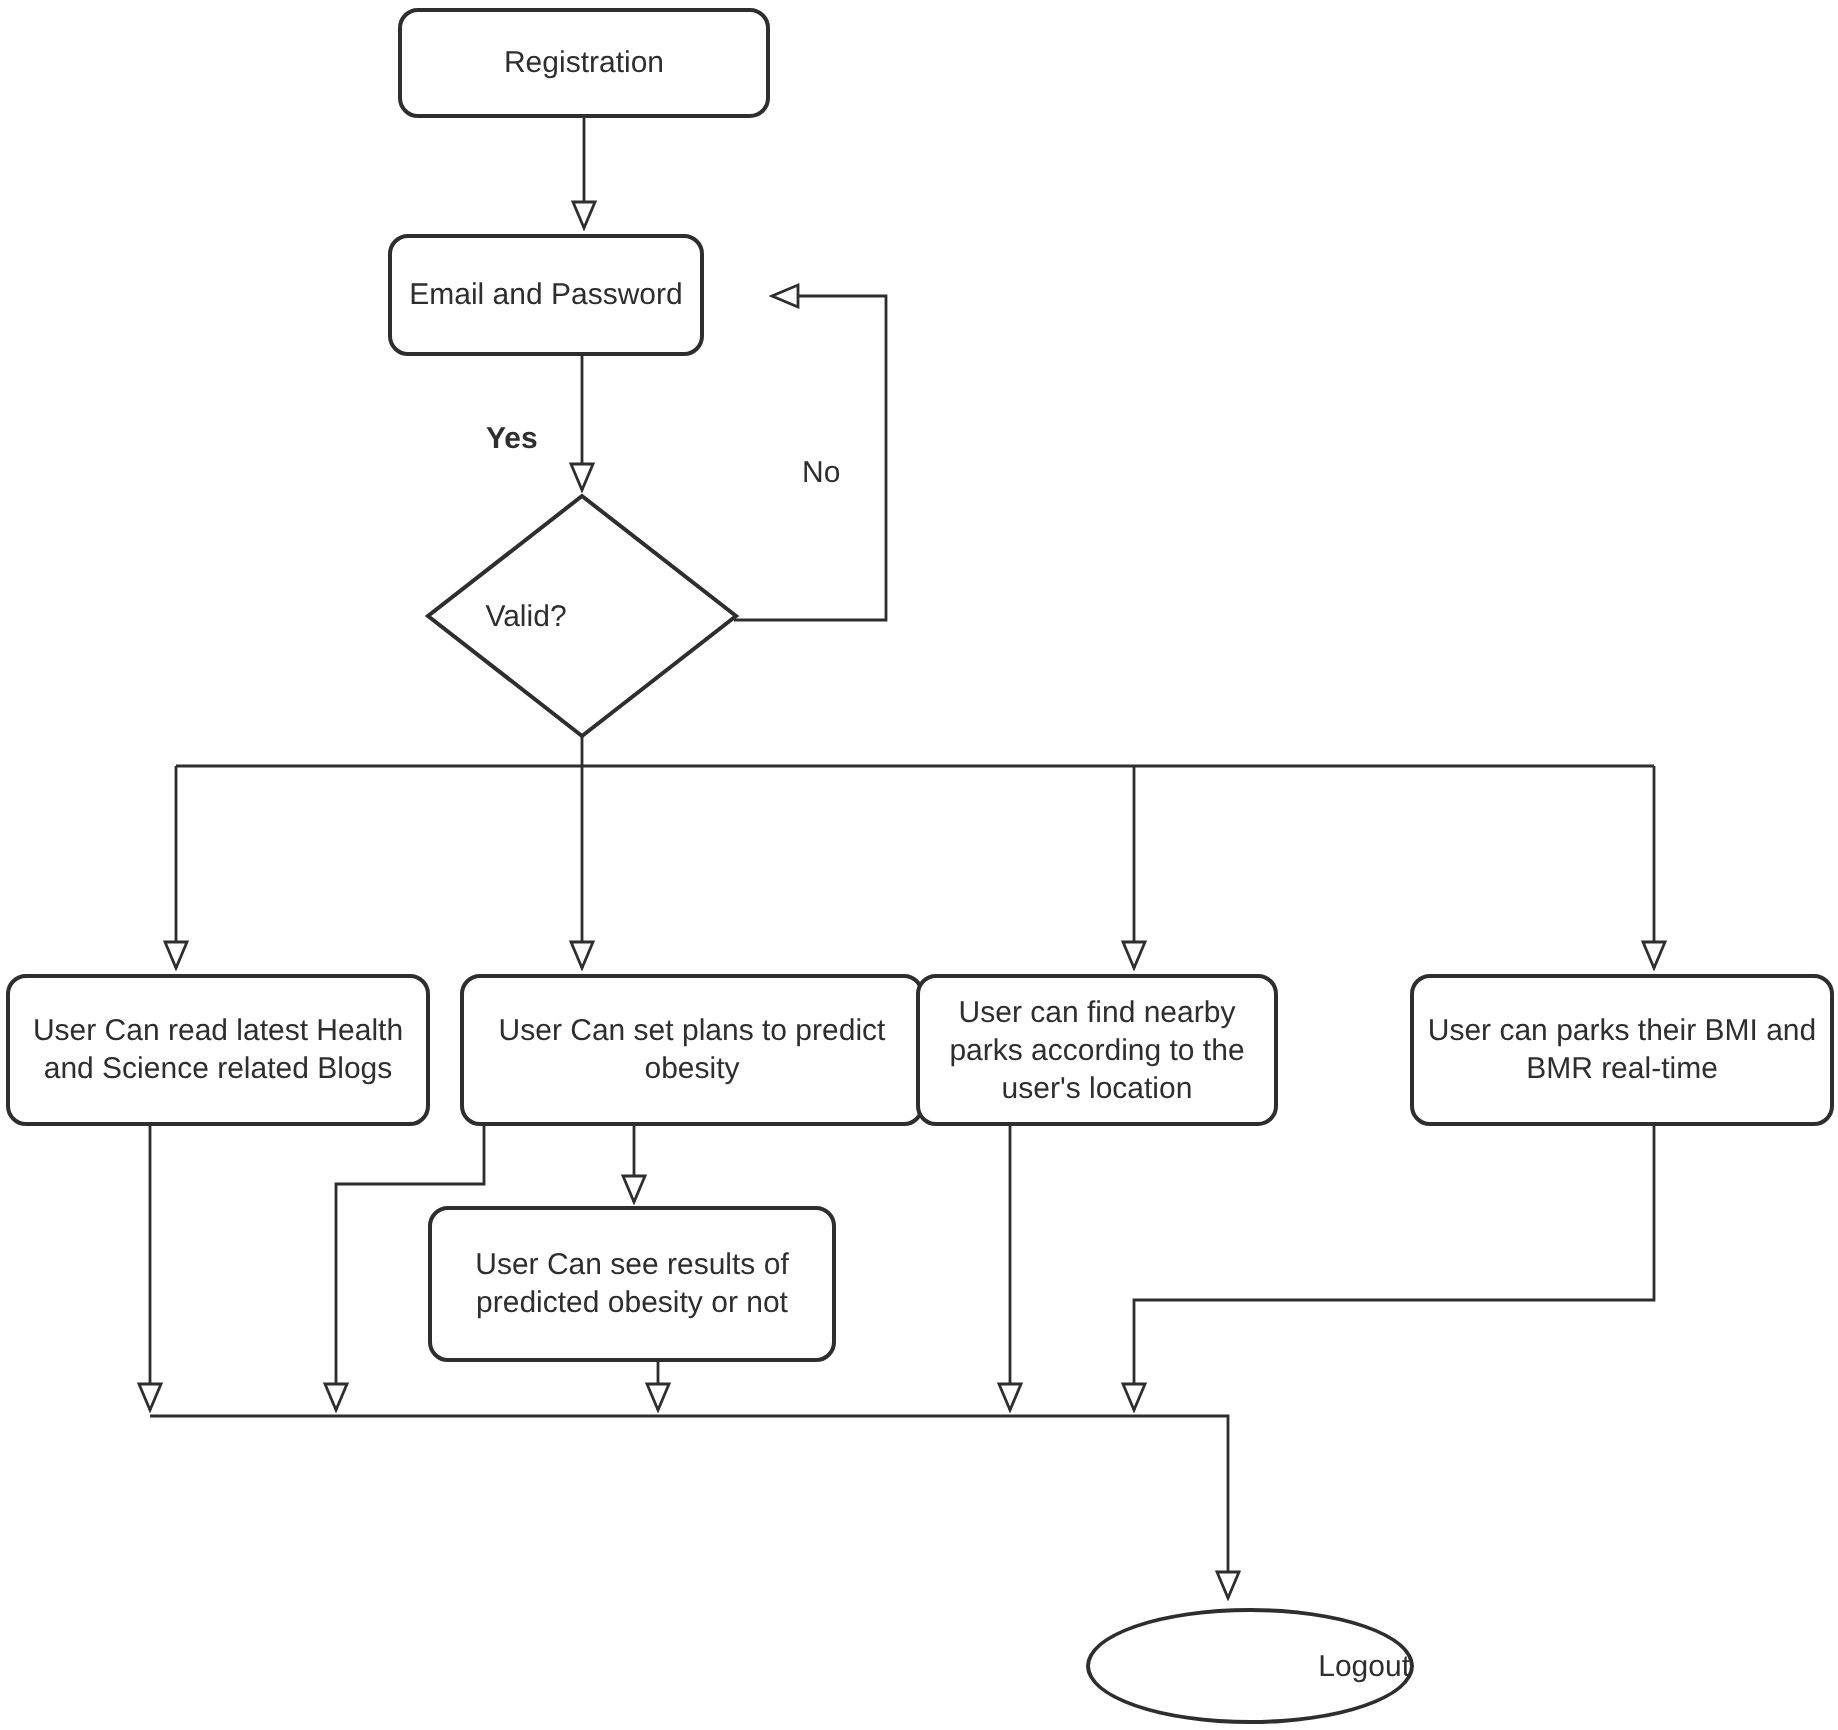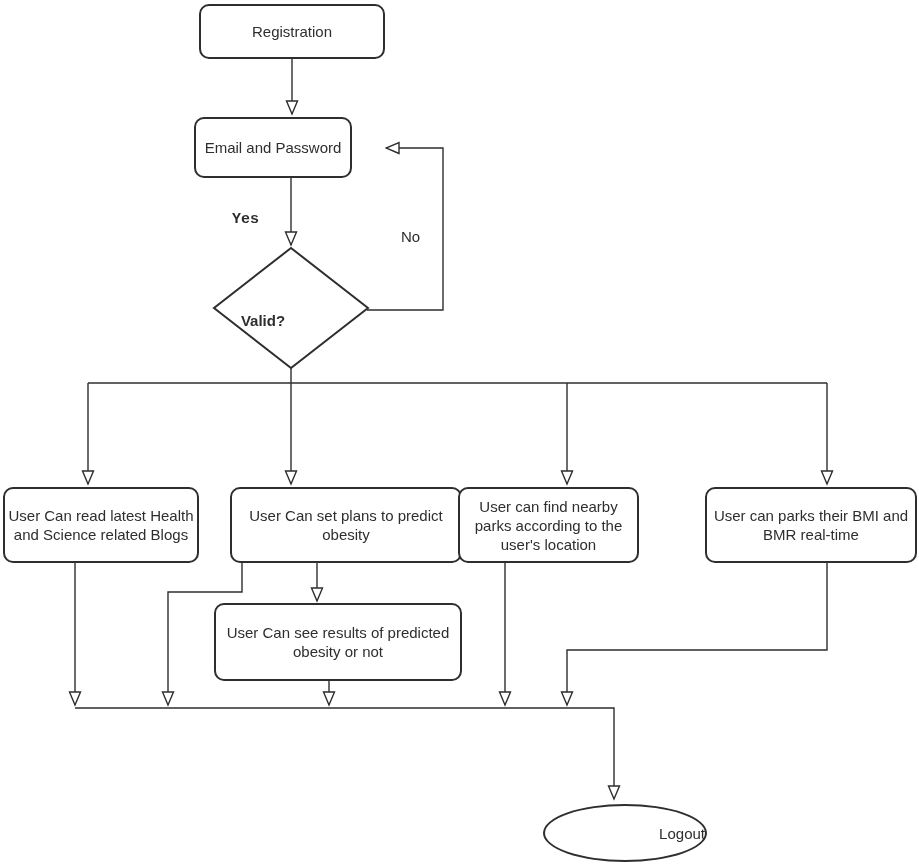--- a/index.html
+++ b/index.html
@@ -73,43 +73,43 @@
   </svg>
 
   <div class="node" style="left:199px; top:4px; width:186px; height:55px;">
     <span>Registration</span>
   </div>
 
   <div class="node" style="left:194px; top:117px; width:158px; height:61px;">
     <span>Email and Password</span>
   </div>
 
-  <div class="overlay-label" style="left:263px; top:312px; transform:translateX(-50%);font-weight:bold;">Valid?</div>
+  <div class="overlay-label" style="left:263px; top:300px; transform:translateX(-50%);">Valid?</div>
 
-  <div class="overlay-label bold" style="left:232px; top:211px;font-family:Liberation Mono, monospace;">Yes</div>
+  <div class="overlay-label bold" style="left:243px; top:211px;">Yes</div>
 
   <div class="overlay-label" style="left:401px; top:228px;">No</div>
 
-  <div class="node" style="left:3px; top:487px; width:196px; height:76px;">
+  <div class="node" style="left:3px; top:487px; width:212px; height:76px;">
     <span>User Can read latest Health and Science related Blogs</span>
   </div>
 
   <div class="node" style="left:230px; top:487px; width:232px; height:76px;">
     <span>User Can set plans to predict obesity</span>
   </div>
 
   <div class="node" style="left:458px; top:487px; width:181px; height:76px;">
     <span>User can find nearby parks according to the user's location</span>
   </div>
 
   <div class="node" style="left:705px; top:487px; width:212px; height:76px;">
     <span>User can parks their BMI and BMR real-time</span>
   </div>
 
-  <div class="node" style="left:214px; top:603px; width:248px; height:78px;">
+  <div class="node" style="left:214px; top:603px; width:204px; height:78px;">
     <span>User Can see results of predicted obesity or not</span>
   </div>
 
   <div class="node ellipse" style="left:543px; top:804px; width:164px; height:58px;">
     <span>Logout</span>
   </div>
 
 </div>
 
 </body></html>

